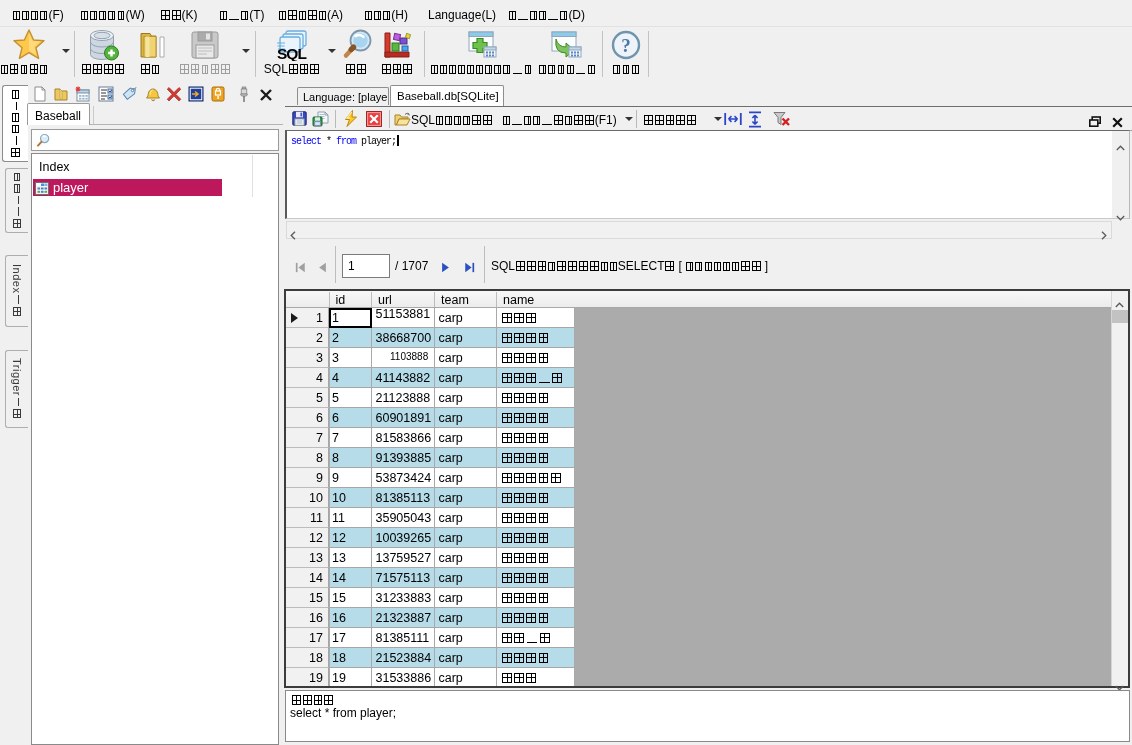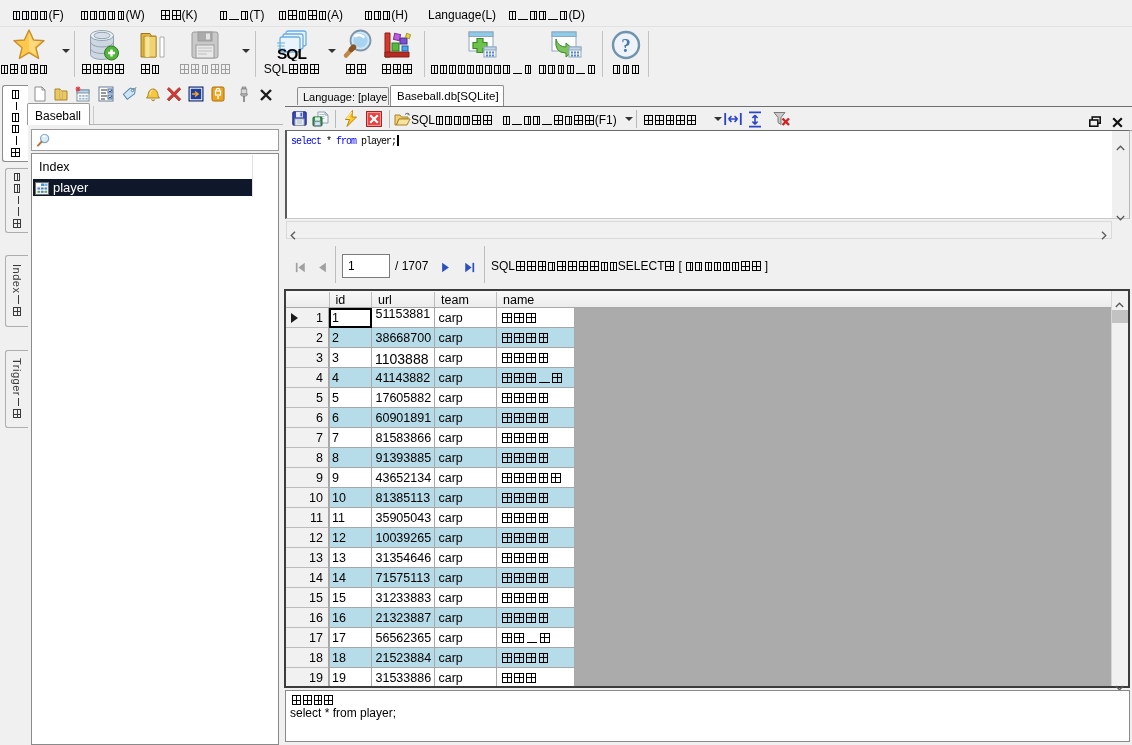--- a/index.html
+++ b/index.html
@@ -223,21 +223,21 @@
 <div style="position:absolute;left:31px;top:129px;width:248px;height:22px;background:#fff;border:1px solid #9a9a9a">
     <div style="position:absolute;left:4px;top:3px"><svg width="15" height="15" viewBox="0 0 15 15">
         <circle cx="8.6" cy="5.6" r="4.1" fill="#d9edfa" stroke="#8ba8bd" stroke-width="1.2"></circle>
         <path d="M6.6 3.4a3 3 0 0 1 3.4 0.4" stroke="#fff" stroke-width="1.3" fill="none"></path>
         <path d="M5.4 8.8L2 12.6" stroke="#b3763a" stroke-width="2" stroke-linecap="round"></path>
       </svg></div>
   </div>
 <div style="position:absolute;left:31px;top:153px;width:248px;height:592px;background:#fff;border:1px solid #8a8a8a">
     <div style="position:absolute;left:220px;top:1px;width:1px;height:42px;background:#e0e0e0"></div>
     <div style="position:absolute;left:7px;top:6px;font-size:12.5px">Index</div>
-    <div style="position:absolute;left:1px;top:25px;width:219px;height:17px;background:#0f172a">
+    <div style="position:absolute;left:1px;top:25px;width:189px;height:17px;background:#be185d">
       <div style="position:absolute;left:2px;top:2px"><svg width="14" height="13" viewBox="0 0 14 13">
           <rect x="0.5" y="0.5" width="13" height="12" fill="#f4f4f4" stroke="#6f6f6f"></rect>
           <rect x="1.5" y="1.5" width="11" height="2.5" fill="#fff"></rect>
           <rect x="6" y="1.5" width="3.5" height="2.5" fill="#4a90d9"></rect>
           <rect x="10" y="1.5" width="2.5" height="2.5" fill="#7fb2e5"></rect>
           <g fill="#4a7fc9">
             <rect x="2.5" y="5.5" width="2.6" height="2"></rect>
             <rect x="6" y="5.5" width="2.6" height="2"></rect>
             <rect x="9.5" y="5.5" width="2.6" height="2"></rect>
             <rect x="2.5" y="8.8" width="2.6" height="2" fill="#5aa85a"></rect>
@@ -378,21 +378,21 @@
     <div style="position:absolute;left:152.5px;top:40px;font-size:12.5px">carp</div>
     <div style="position:absolute;left:215px;top:39.5px;font-size:13.5px"><i class="gk"></i><i class="gk"></i><i class="gk"></i><i class="gk"></i></div>
     <div style="position:absolute;left:0;top:57px;width:42.5px;height:20px;background:#f1f1f1;border-right:1px solid #a6a6a6;border-bottom:1px solid #bcbcbc"></div>
     <div style="position:absolute;left:0;top:60px;width:37px;text-align:right;font-size:12.5px">3</div>
     <div style="position:absolute;left:43.5px;top:57px;width:244.5px;height:20px;background:#fff;border-bottom:1px solid #a6a6a6"></div>
     <div style="position:absolute;left:85px;top:57px;width:1px;height:20px;background:#a9a9a9"></div>
     <div style="position:absolute;left:148px;top:57px;width:1px;height:20px;background:#a9a9a9"></div>
     <div style="position:absolute;left:210px;top:57px;width:1px;height:20px;background:#a9a9a9"></div>
     <div style="position:absolute;left:288px;top:57px;width:1px;height:20px;background:#a9a9a9"></div>
     <div style="position:absolute;left:46px;top:60px;font-size:12.5px">3</div>
-    <div style="position:absolute;left:89px;top:60px;font-size:14px">1103888</div>
+    <div style="position:absolute;left:104px;top:60px;font-size:10px">1103888</div>
     <div style="position:absolute;left:152.5px;top:60px;font-size:12.5px">carp</div>
     <div style="position:absolute;left:215px;top:59.5px;font-size:13.5px"><i class="gk"></i><i class="gk"></i><i class="gk"></i><i class="gk"></i></div>
     <div style="position:absolute;left:0;top:77px;width:42.5px;height:20px;background:#f1f1f1;border-right:1px solid #a6a6a6;border-bottom:1px solid #bcbcbc"></div>
     <div style="position:absolute;left:0;top:80px;width:37px;text-align:right;font-size:12.5px">4</div>
     <div style="position:absolute;left:43.5px;top:77px;width:244.5px;height:20px;background:#b5dce8;border-bottom:1px solid #a6a6a6"></div>
     <div style="position:absolute;left:85px;top:77px;width:1px;height:20px;background:#a9a9a9"></div>
     <div style="position:absolute;left:148px;top:77px;width:1px;height:20px;background:#a9a9a9"></div>
     <div style="position:absolute;left:210px;top:77px;width:1px;height:20px;background:#a9a9a9"></div>
     <div style="position:absolute;left:288px;top:77px;width:1px;height:20px;background:#a9a9a9"></div>
     <div style="position:absolute;left:46px;top:80px;font-size:12.5px">4</div>
@@ -400,21 +400,21 @@
     <div style="position:absolute;left:152.5px;top:80px;font-size:12.5px">carp</div>
     <div style="position:absolute;left:215px;top:79.5px;font-size:13.5px"><i class="gk"></i><i class="gk"></i><i class="gk"></i><i class="gb"></i><i class="gk"></i></div>
     <div style="position:absolute;left:0;top:97px;width:42.5px;height:20px;background:#f1f1f1;border-right:1px solid #a6a6a6;border-bottom:1px solid #bcbcbc"></div>
     <div style="position:absolute;left:0;top:100px;width:37px;text-align:right;font-size:12.5px">5</div>
     <div style="position:absolute;left:43.5px;top:97px;width:244.5px;height:20px;background:#fff;border-bottom:1px solid #a6a6a6"></div>
     <div style="position:absolute;left:85px;top:97px;width:1px;height:20px;background:#a9a9a9"></div>
     <div style="position:absolute;left:148px;top:97px;width:1px;height:20px;background:#a9a9a9"></div>
     <div style="position:absolute;left:210px;top:97px;width:1px;height:20px;background:#a9a9a9"></div>
     <div style="position:absolute;left:288px;top:97px;width:1px;height:20px;background:#a9a9a9"></div>
     <div style="position:absolute;left:46px;top:100px;font-size:12.5px">5</div>
-    <div style="position:absolute;left:89.5px;top:100px;font-size:12.5px">17605882</div>
+    <div style="position:absolute;left:89.5px;top:100px;font-size:12.5px">21123888</div>
     <div style="position:absolute;left:152.5px;top:100px;font-size:12.5px">carp</div>
     <div style="position:absolute;left:215px;top:99.5px;font-size:13.5px"><i class="gk"></i><i class="gk"></i><i class="gk"></i><i class="gk"></i></div>
     <div style="position:absolute;left:0;top:117px;width:42.5px;height:20px;background:#f1f1f1;border-right:1px solid #a6a6a6;border-bottom:1px solid #bcbcbc"></div>
     <div style="position:absolute;left:0;top:120px;width:37px;text-align:right;font-size:12.5px">6</div>
     <div style="position:absolute;left:43.5px;top:117px;width:244.5px;height:20px;background:#b5dce8;border-bottom:1px solid #a6a6a6"></div>
     <div style="position:absolute;left:85px;top:117px;width:1px;height:20px;background:#a9a9a9"></div>
     <div style="position:absolute;left:148px;top:117px;width:1px;height:20px;background:#a9a9a9"></div>
     <div style="position:absolute;left:210px;top:117px;width:1px;height:20px;background:#a9a9a9"></div>
     <div style="position:absolute;left:288px;top:117px;width:1px;height:20px;background:#a9a9a9"></div>
     <div style="position:absolute;left:46px;top:120px;font-size:12.5px">6</div>
@@ -444,21 +444,21 @@
     <div style="position:absolute;left:152.5px;top:160px;font-size:12.5px">carp</div>
     <div style="position:absolute;left:215px;top:159.5px;font-size:13.5px"><i class="gk"></i><i class="gk"></i><i class="gk"></i><i class="gk"></i></div>
     <div style="position:absolute;left:0;top:177px;width:42.5px;height:20px;background:#f1f1f1;border-right:1px solid #a6a6a6;border-bottom:1px solid #bcbcbc"></div>
     <div style="position:absolute;left:0;top:180px;width:37px;text-align:right;font-size:12.5px">9</div>
     <div style="position:absolute;left:43.5px;top:177px;width:244.5px;height:20px;background:#fff;border-bottom:1px solid #a6a6a6"></div>
     <div style="position:absolute;left:85px;top:177px;width:1px;height:20px;background:#a9a9a9"></div>
     <div style="position:absolute;left:148px;top:177px;width:1px;height:20px;background:#a9a9a9"></div>
     <div style="position:absolute;left:210px;top:177px;width:1px;height:20px;background:#a9a9a9"></div>
     <div style="position:absolute;left:288px;top:177px;width:1px;height:20px;background:#a9a9a9"></div>
     <div style="position:absolute;left:46px;top:180px;font-size:12.5px">9</div>
-    <div style="position:absolute;left:89.5px;top:180px;font-size:12.5px">43652134</div>
+    <div style="position:absolute;left:89.5px;top:180px;font-size:12.5px">53873424</div>
     <div style="position:absolute;left:152.5px;top:180px;font-size:12.5px">carp</div>
     <div style="position:absolute;left:215px;top:179.5px;font-size:13.5px"><i class="gk"></i><i class="gk"></i><i class="gk"></i><i class="gk"></i><i class="gk"></i></div>
     <div style="position:absolute;left:0;top:197px;width:42.5px;height:20px;background:#f1f1f1;border-right:1px solid #a6a6a6;border-bottom:1px solid #bcbcbc"></div>
     <div style="position:absolute;left:0;top:200px;width:37px;text-align:right;font-size:12.5px">10</div>
     <div style="position:absolute;left:43.5px;top:197px;width:244.5px;height:20px;background:#b5dce8;border-bottom:1px solid #a6a6a6"></div>
     <div style="position:absolute;left:85px;top:197px;width:1px;height:20px;background:#a9a9a9"></div>
     <div style="position:absolute;left:148px;top:197px;width:1px;height:20px;background:#a9a9a9"></div>
     <div style="position:absolute;left:210px;top:197px;width:1px;height:20px;background:#a9a9a9"></div>
     <div style="position:absolute;left:288px;top:197px;width:1px;height:20px;background:#a9a9a9"></div>
     <div style="position:absolute;left:46px;top:200px;font-size:12.5px">10</div>
@@ -488,21 +488,21 @@
     <div style="position:absolute;left:152.5px;top:240px;font-size:12.5px">carp</div>
     <div style="position:absolute;left:215px;top:239.5px;font-size:13.5px"><i class="gk"></i><i class="gk"></i><i class="gk"></i><i class="gk"></i></div>
     <div style="position:absolute;left:0;top:257px;width:42.5px;height:20px;background:#f1f1f1;border-right:1px solid #a6a6a6;border-bottom:1px solid #bcbcbc"></div>
     <div style="position:absolute;left:0;top:260px;width:37px;text-align:right;font-size:12.5px">13</div>
     <div style="position:absolute;left:43.5px;top:257px;width:244.5px;height:20px;background:#fff;border-bottom:1px solid #a6a6a6"></div>
     <div style="position:absolute;left:85px;top:257px;width:1px;height:20px;background:#a9a9a9"></div>
     <div style="position:absolute;left:148px;top:257px;width:1px;height:20px;background:#a9a9a9"></div>
     <div style="position:absolute;left:210px;top:257px;width:1px;height:20px;background:#a9a9a9"></div>
     <div style="position:absolute;left:288px;top:257px;width:1px;height:20px;background:#a9a9a9"></div>
     <div style="position:absolute;left:46px;top:260px;font-size:12.5px">13</div>
-    <div style="position:absolute;left:89.5px;top:260px;font-size:12.5px">31354646</div>
+    <div style="position:absolute;left:89.5px;top:260px;font-size:12.5px">13759527</div>
     <div style="position:absolute;left:152.5px;top:260px;font-size:12.5px">carp</div>
     <div style="position:absolute;left:215px;top:259.5px;font-size:13.5px"><i class="gk"></i><i class="gk"></i><i class="gk"></i><i class="gk"></i></div>
     <div style="position:absolute;left:0;top:277px;width:42.5px;height:20px;background:#f1f1f1;border-right:1px solid #a6a6a6;border-bottom:1px solid #bcbcbc"></div>
     <div style="position:absolute;left:0;top:280px;width:37px;text-align:right;font-size:12.5px">14</div>
     <div style="position:absolute;left:43.5px;top:277px;width:244.5px;height:20px;background:#b5dce8;border-bottom:1px solid #a6a6a6"></div>
     <div style="position:absolute;left:85px;top:277px;width:1px;height:20px;background:#a9a9a9"></div>
     <div style="position:absolute;left:148px;top:277px;width:1px;height:20px;background:#a9a9a9"></div>
     <div style="position:absolute;left:210px;top:277px;width:1px;height:20px;background:#a9a9a9"></div>
     <div style="position:absolute;left:288px;top:277px;width:1px;height:20px;background:#a9a9a9"></div>
     <div style="position:absolute;left:46px;top:280px;font-size:12.5px">14</div>
@@ -532,21 +532,21 @@
     <div style="position:absolute;left:152.5px;top:320px;font-size:12.5px">carp</div>
     <div style="position:absolute;left:215px;top:319.5px;font-size:13.5px"><i class="gk"></i><i class="gk"></i><i class="gk"></i><i class="gk"></i></div>
     <div style="position:absolute;left:0;top:337px;width:42.5px;height:20px;background:#f1f1f1;border-right:1px solid #a6a6a6;border-bottom:1px solid #bcbcbc"></div>
     <div style="position:absolute;left:0;top:340px;width:37px;text-align:right;font-size:12.5px">17</div>
     <div style="position:absolute;left:43.5px;top:337px;width:244.5px;height:20px;background:#fff;border-bottom:1px solid #a6a6a6"></div>
     <div style="position:absolute;left:85px;top:337px;width:1px;height:20px;background:#a9a9a9"></div>
     <div style="position:absolute;left:148px;top:337px;width:1px;height:20px;background:#a9a9a9"></div>
     <div style="position:absolute;left:210px;top:337px;width:1px;height:20px;background:#a9a9a9"></div>
     <div style="position:absolute;left:288px;top:337px;width:1px;height:20px;background:#a9a9a9"></div>
     <div style="position:absolute;left:46px;top:340px;font-size:12.5px">17</div>
-    <div style="position:absolute;left:89.5px;top:340px;font-size:12.5px">56562365</div>
+    <div style="position:absolute;left:89.5px;top:340px;font-size:12.5px">81385111</div>
     <div style="position:absolute;left:152.5px;top:340px;font-size:12.5px">carp</div>
     <div style="position:absolute;left:215px;top:339.5px;font-size:13.5px"><i class="gk"></i><i class="gk"></i><i class="gb"></i><i class="gk"></i></div>
     <div style="position:absolute;left:0;top:357px;width:42.5px;height:20px;background:#f1f1f1;border-right:1px solid #a6a6a6;border-bottom:1px solid #bcbcbc"></div>
     <div style="position:absolute;left:0;top:360px;width:37px;text-align:right;font-size:12.5px">18</div>
     <div style="position:absolute;left:43.5px;top:357px;width:244.5px;height:20px;background:#b5dce8;border-bottom:1px solid #a6a6a6"></div>
     <div style="position:absolute;left:85px;top:357px;width:1px;height:20px;background:#a9a9a9"></div>
     <div style="position:absolute;left:148px;top:357px;width:1px;height:20px;background:#a9a9a9"></div>
     <div style="position:absolute;left:210px;top:357px;width:1px;height:20px;background:#a9a9a9"></div>
     <div style="position:absolute;left:288px;top:357px;width:1px;height:20px;background:#a9a9a9"></div>
     <div style="position:absolute;left:46px;top:360px;font-size:12.5px">18</div>

